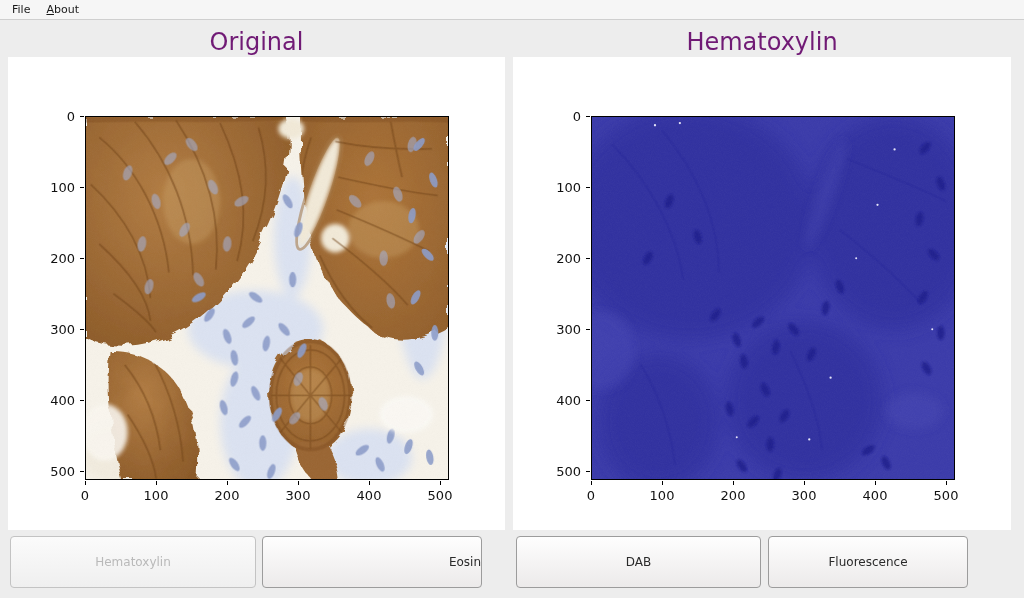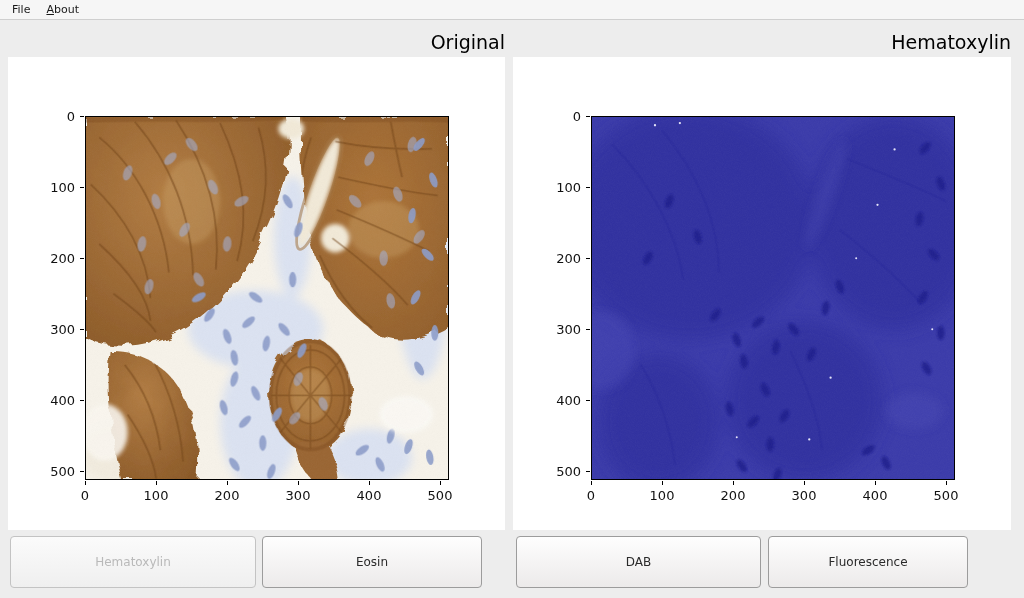--- a/index.html
+++ b/index.html
@@ -14,21 +14,21 @@
   .menubar {
     position:absolute; left:0; top:0; width:1024px; height:20px;
     background:#f6f6f6; border-bottom:1px solid #cfcfcf;
     display:flex; align-items:center; font-size:11px; padding-left:4px;
   }
   .menu-item { padding:2px 8px; cursor:default; }
   .menu-item .accel { text-decoration:underline; }
   
   .plot-title {
     position:absolute; top:29px; height:26px; line-height:26px;
-    text-align:right; font-size:19px; color:#000000;
+    text-align:center; font-size:24px; color:#701a75;
   }
   .plot-title.left  { left:8px;   width:497px; }
   .plot-title.right { left:513px; width:498px; }
   
   .panel {
     position:absolute; top:57px; height:473px; background:#ffffff;
   }
   .panel-left  { left:8px;   width:497px; }
   .panel-right { left:513px; width:498px; }
   
@@ -55,21 +55,21 @@
     background:linear-gradient(#fefefe,#eceaea);
     font-family:"DejaVu Sans","Liberation Sans",sans-serif;
     font-size:12px; color:#2a2a2a; cursor:pointer;
   }
   .pushbutton.disabled {
     color:#b9b9b9; border-color:#c3c3c3;
     background:linear-gradient(#fbfbfb,#efefef);
     cursor:default;
   }
   .btn-0 { left:10px;  width:246px; }
-  .btn-1 { left:262px; width:220px; }
+  .btn-1 { left:262px; width:220px;text-align:right; }
   .btn-2 { left:516px; width:245px; }
   .btn-3 { left:768px; width:200px; }
 </style>
 </head>
 <body>
 
 <div class="menubar">
   <span class="menu-item">File</span>
   <span class="menu-item"><span class="accel">A</span><span>bout</span></span>
 </div>

